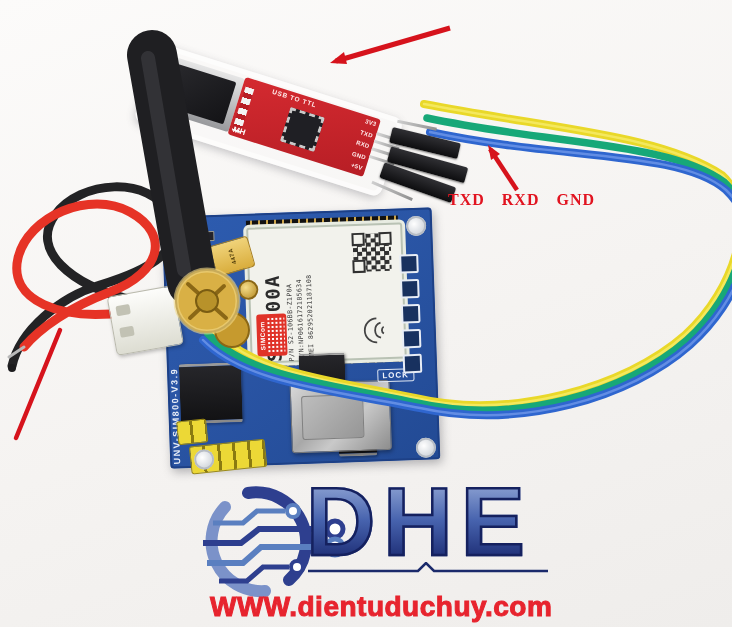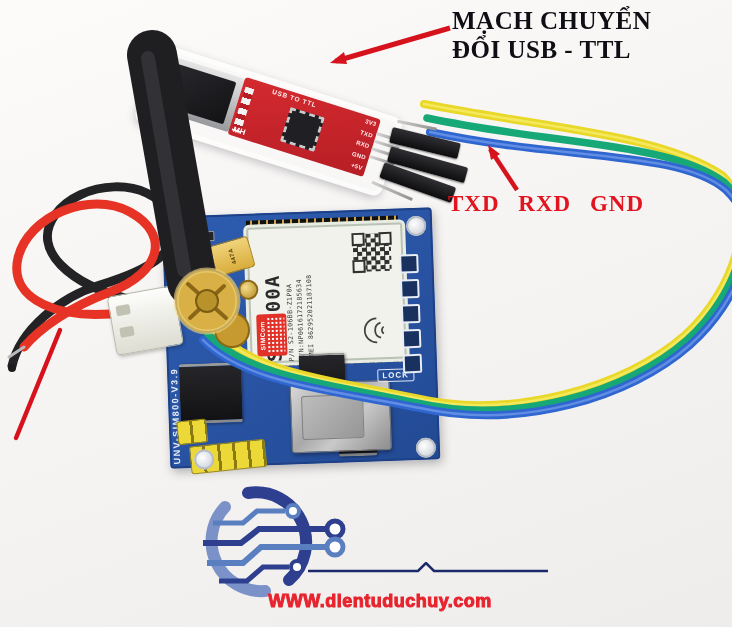--- a/index.html
+++ b/index.html
@@ -7,21 +7,21 @@
     background:linear-gradient(160deg,#fcfbfa 0%,#f5f3f1 55%,#efedeb 100%);
     font-family:"Liberation Sans",sans-serif;}
   .abs{position:absolute;}
   svg{display:block;}
 
   
   .title-annot{left:452px;top:6px;width:270px;z-index:6;
     font-family:"Liberation Serif",serif;font-weight:bold;font-size:25px;
     line-height:29px;color:#0e0e14;letter-spacing:.5px;}
   .wire-annot{left:448px;top:191px;z-index:6;
-    font-family:"Liberation Serif",serif;font-weight:bold;font-size:23px;
+    font-family:"Liberation Serif",serif;font-weight:bold;font-size:16px;
     color:#e11420;word-spacing:12px;letter-spacing:1px;text-align:center;}
   .watermark{left:334px;top:230px;z-index:3;font-size:40px;color:#333;
     opacity:.3;letter-spacing:6px;font-weight:bold;}
 
   
   .board{left:166px;top:212px;width:270px;height:252px;z-index:2;
     transform:rotate(-2deg);background:linear-gradient(145deg,#2d5cb0 0%,#2a55a5 45%,#224a94 100%);
     border-radius:4px;box-shadow:2px 4px 10px rgba(60,60,70,.35), inset 0 0 0 2px #1d4086;}
   .pinstrip{position:absolute;height:6px;
     background:repeating-linear-gradient(90deg,#111 0 4px,#caa34a 4px 6px,#111 6px 8px);}
@@ -102,21 +102,21 @@
   .loosepin{position:absolute;background:linear-gradient(90deg,#cfcfcf,#8f8f8f);height:3px;}
 
   
   .dhe-text{left:306px;top:478px;z-index:6;font-size:96px;line-height:88px;font-weight:bold;
     letter-spacing:8px;color:#3b56a7;-webkit-text-stroke:2.5px #15215f;
     background:linear-gradient(180deg,#97abd8 0%,#4763ae 48%,#16246b 100%);
     -webkit-background-clip:text;background-clip:text;-webkit-text-fill-color:transparent;}
   .dhe-sub{left:308px;top:574px;width:244px;z-index:6;font-size:13px;font-weight:bold;
     color:#1b2a6b;letter-spacing:3.2px;white-space:nowrap;}
   .website{left:210px;top:591px;width:340px;text-align:center;z-index:6;
-    font-size:18px;font-weight:bold;color:#e7242e;-webkit-text-stroke:1px #e7242e;letter-spacing:.5px;}
+    font-size:28px;font-weight:bold;color:#e7242e;-webkit-text-stroke:1px #e7242e;letter-spacing:.5px;}
 </style>
 </head>
 <body>
 
 <div id="stage">
 
   <svg class="abs" width="732" height="627" style="left:0;top:0;z-index:1">
     <path d="M 132,300 C 70,285 30,250 55,215 C 80,180 150,175 170,215 C 188,248 150,270 100,285 C 60,297 20,330 12,366" fill="none" stroke="#232325" stroke-width="9" stroke-linecap="round"></path>
     <path d="M 128,312 C 60,322 8,300 18,258 C 28,216 90,190 130,212 C 170,234 162,272 110,292 C 70,307 40,328 24,347" fill="none" stroke="#e63326" stroke-width="9" stroke-linecap="round"></path>
     <path d="M 24,347 L 9,357" fill="none" stroke="#b9b9b9" stroke-width="3" stroke-linecap="round"></path>
@@ -244,36 +244,33 @@
     <path d="M 188,284 L 226,318 M 190,318 L 224,286" stroke="#8a6716" stroke-width="4" stroke-linecap="round"></path>
     <circle cx="207" cy="301" r="11" fill="#b8922a" stroke="#7a5c12" stroke-width="2"></circle>
 
     <line x1="450" y1="28" x2="336" y2="61" stroke="#d6131c" stroke-width="5"></line>
     <polygon points="330,63 344,52 347,64" fill="#d6131c"></polygon>
     <line x1="517" y1="190" x2="490" y2="149" stroke="#d6131c" stroke-width="4.5"></line>
     <polygon points="488,145 500,154 491,160" fill="#d6131c"></polygon>
     <line x1="60" y1="330" x2="16" y2="438" stroke="#d6131c" stroke-width="4.5" stroke-linecap="round"></line>
   </svg>
 
-  <div class="abs title-annot">
-    <div>MẠCH CHUYỂN</div>
-    <div>ĐỔI USB - TTL</div>
-  </div>
   <div class="abs wire-annot">TXD RXD GND</div>
 
   <svg class="abs" width="170" height="120" style="left:185px;top:485px;z-index:6">
     <path d="M 63,8 A 50,50 0 0,1 104,95" fill="none" stroke="#2e3f8f" stroke-width="12" stroke-linecap="round"></path>
     <path d="M 40,22 A 50,50 0 0,0 80,106" fill="none" stroke="#7b92c9" stroke-width="12" stroke-linecap="round"></path>
     <path d="M 28,38 L 58,38 L 72,26 L 100,26" fill="none" stroke="#5a7fc0" stroke-width="5"></path>
     <circle cx="108" cy="26" r="6" fill="#fff" stroke="#5a7fc0" stroke-width="4"></circle>
     <path d="M 18,58 L 56,58 L 74,44 L 140,44" fill="none" stroke="#2e3f8f" stroke-width="6"></path>
     <circle cx="150" cy="44" r="8" fill="#fff" stroke="#2e3f8f" stroke-width="5"></circle>
     <path d="M 22,78 L 58,78 L 76,62 L 140,62" fill="none" stroke="#5a7fc0" stroke-width="6"></path>
     <circle cx="150" cy="62" r="8" fill="#fff" stroke="#5a7fc0" stroke-width="5"></circle>
     <path d="M 34,96 L 62,96 L 78,82 L 104,82" fill="none" stroke="#2e3f8f" stroke-width="5"></path>
     <circle cx="112" cy="82" r="6" fill="#fff" stroke="#2e3f8f" stroke-width="4"></circle>
   </svg>
+  <div class="abs dhe-text">DHE</div>
   <svg class="abs" width="250" height="14" style="left:304px;top:562px;z-index:6">
     <path d="M 4,9 L 114,9 L 122,1 L 130,9 L 244,9" fill="none" stroke="#1b2a6b" stroke-width="2.5"></path>
   </svg>
   <div class="abs website">WWW.dientuduchuy.com</div>
 
 </div>
 
 </body></html>

